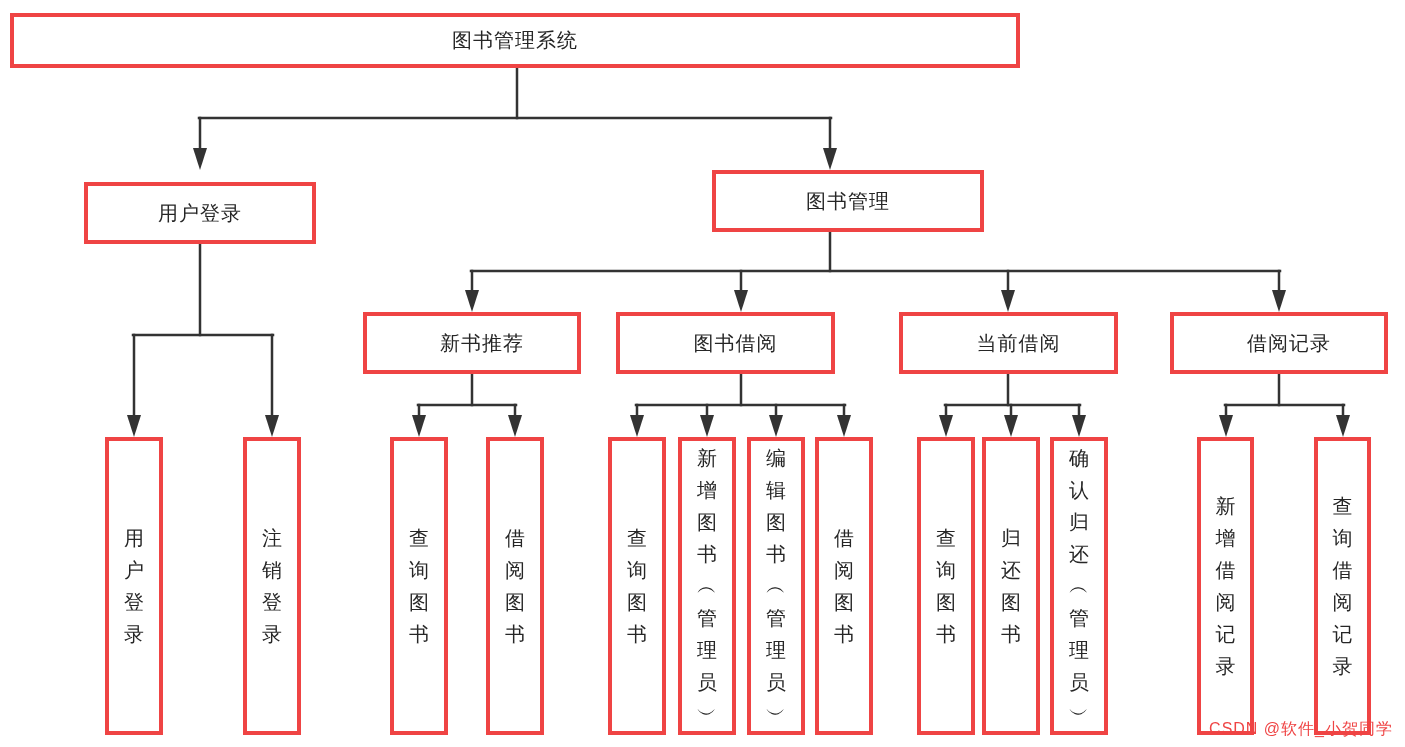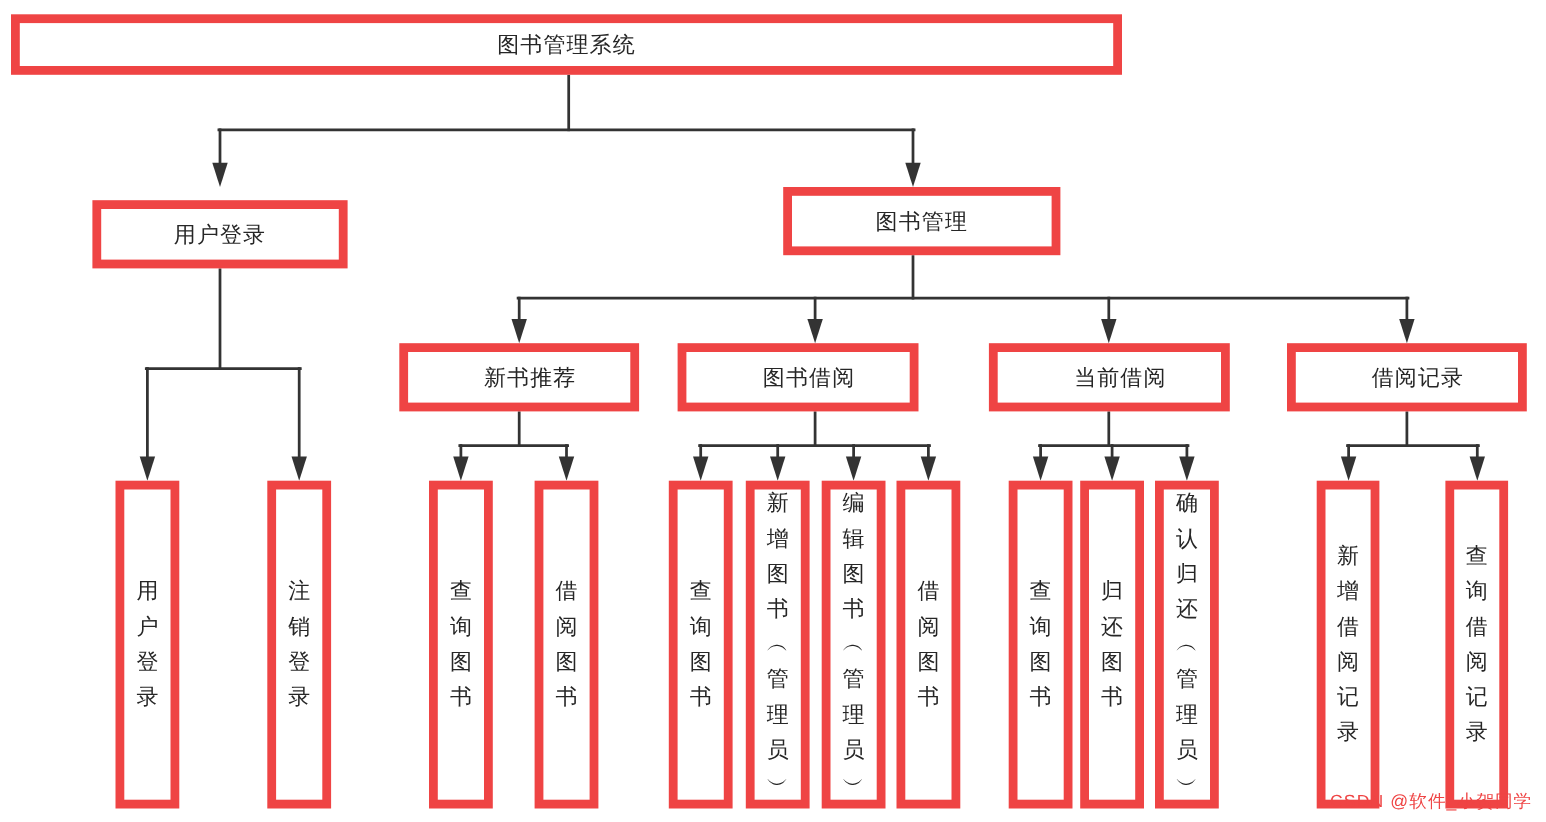--- a/index.html
+++ b/index.html
@@ -9,32 +9,32 @@
     height: 747px;
     background: #ffffff;
     font-family: "Liberation Sans", "DejaVu Sans", sans-serif;
     color: #262626;
     overflow: hidden;
   }
   .wires { position: absolute; left: 0; top: 0; width: 1405px; height: 747px; }
   .box {
     position: absolute;
     box-sizing: border-box;
-    border: 8px solid #ef4444;
+    border: 4px solid #ef4444;
     background: #ffffff;
     display: flex;
     align-items: center;
     justify-content: center;
     font-size: 20px;
     letter-spacing: 1px;
     color: #262626;
   }
   .root  { left: 10px;  top: 13px;  width: 1010px; height: 55px; }
   .lvl2a { left: 84px;  top: 182px; width: 232px;  height: 62px; }
-  .lvl2b { left: 712px; top: 170px; width: 252px;  height: 62px; }
+  .lvl2b { left: 712px; top: 170px; width: 272px;  height: 62px; }
   .lvl3  { top: 312px; height: 62px; padding-left: 20px; }
   .l3a { left: 363px;  width: 218px; }
   .l3b { left: 616px;  width: 219px; }
   .l3c { left: 899px;  width: 219px; }
   .l3d { left: 1170px; width: 218px; }
   .leaf { top: 437px; height: 298px; width: 58px; }
   .lf1  { left: 105px; }
   .lf2  { left: 243px; }
   .lf3  { left: 390px; }
   .lf4  { left: 486px; }

